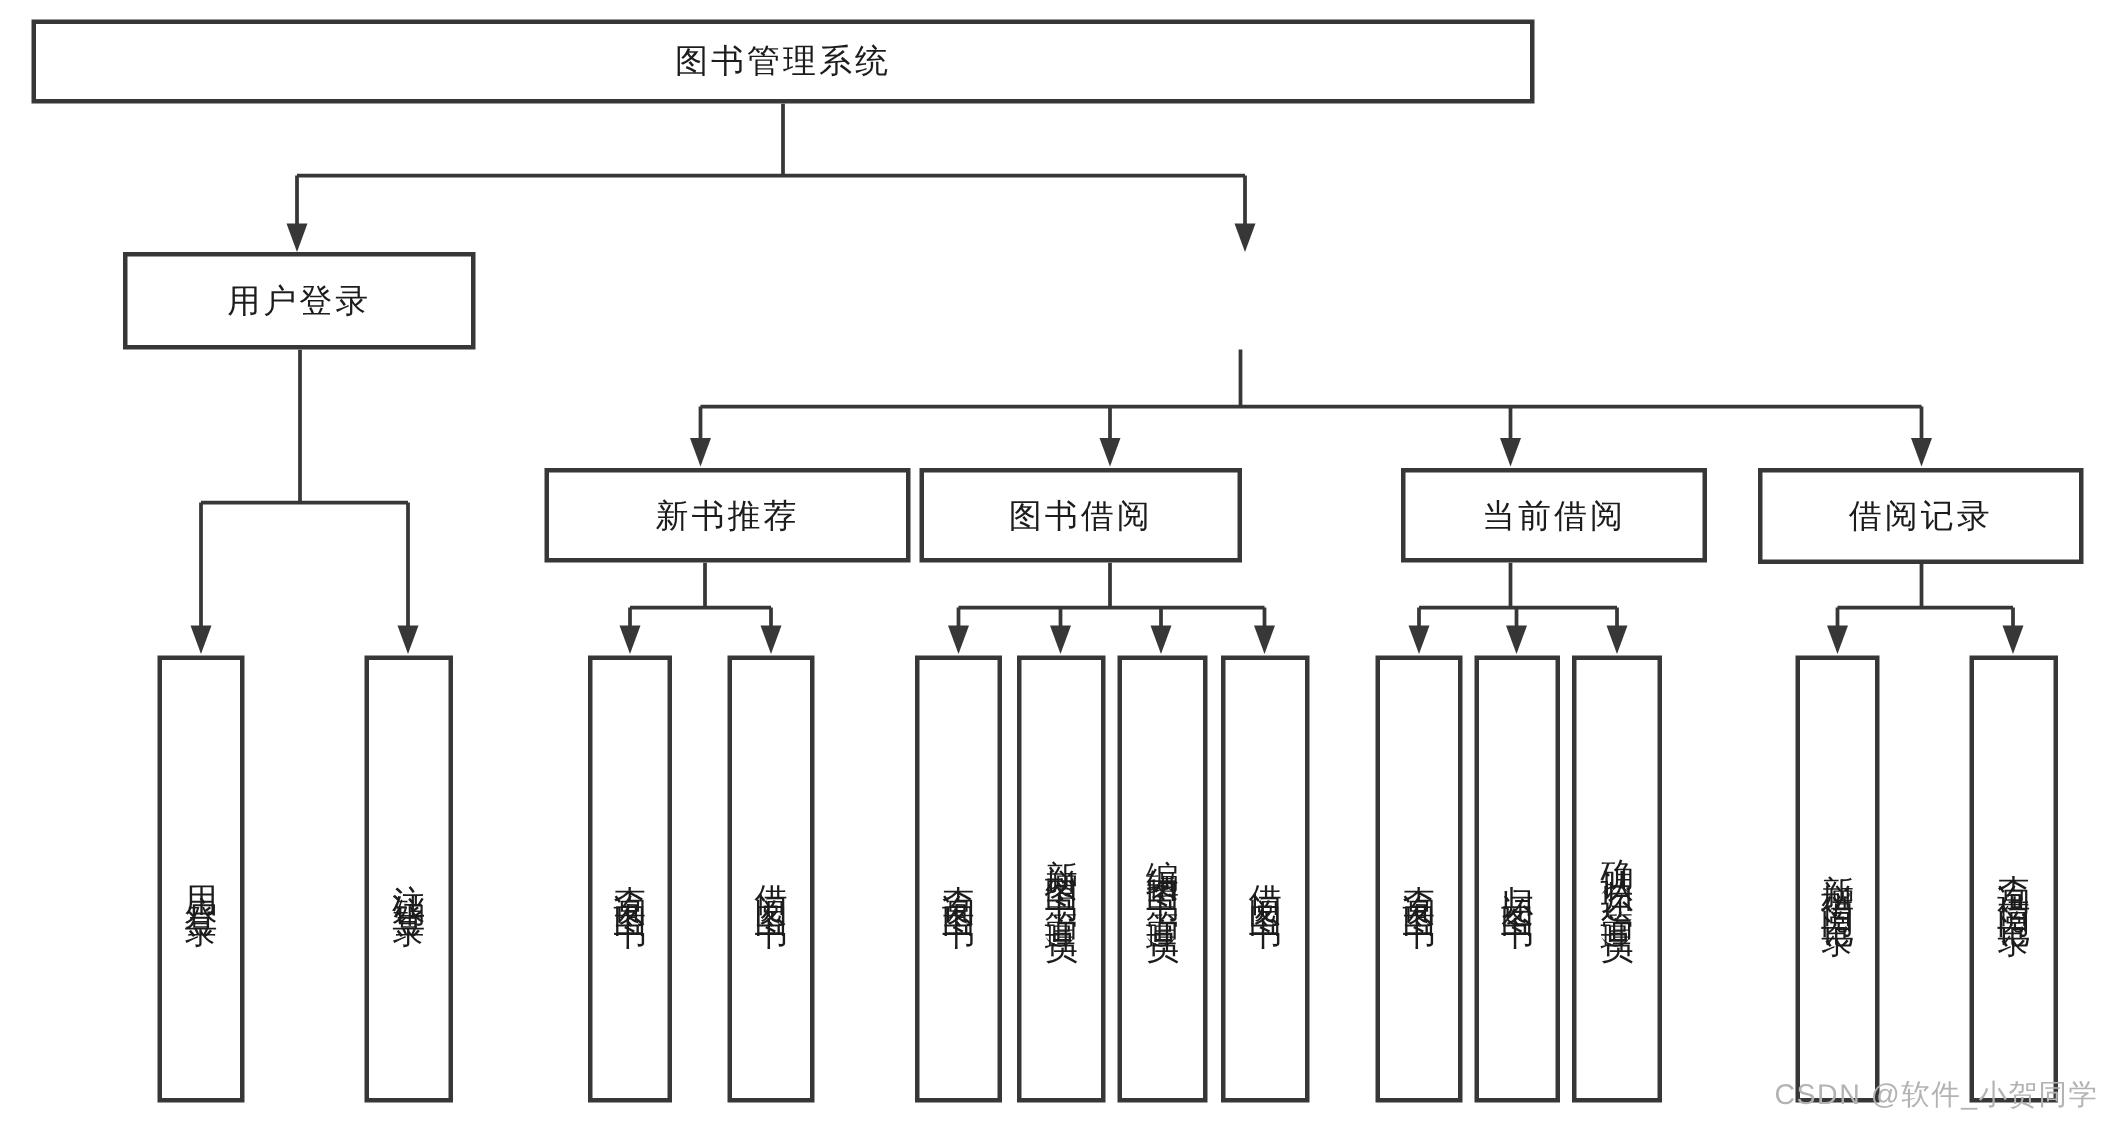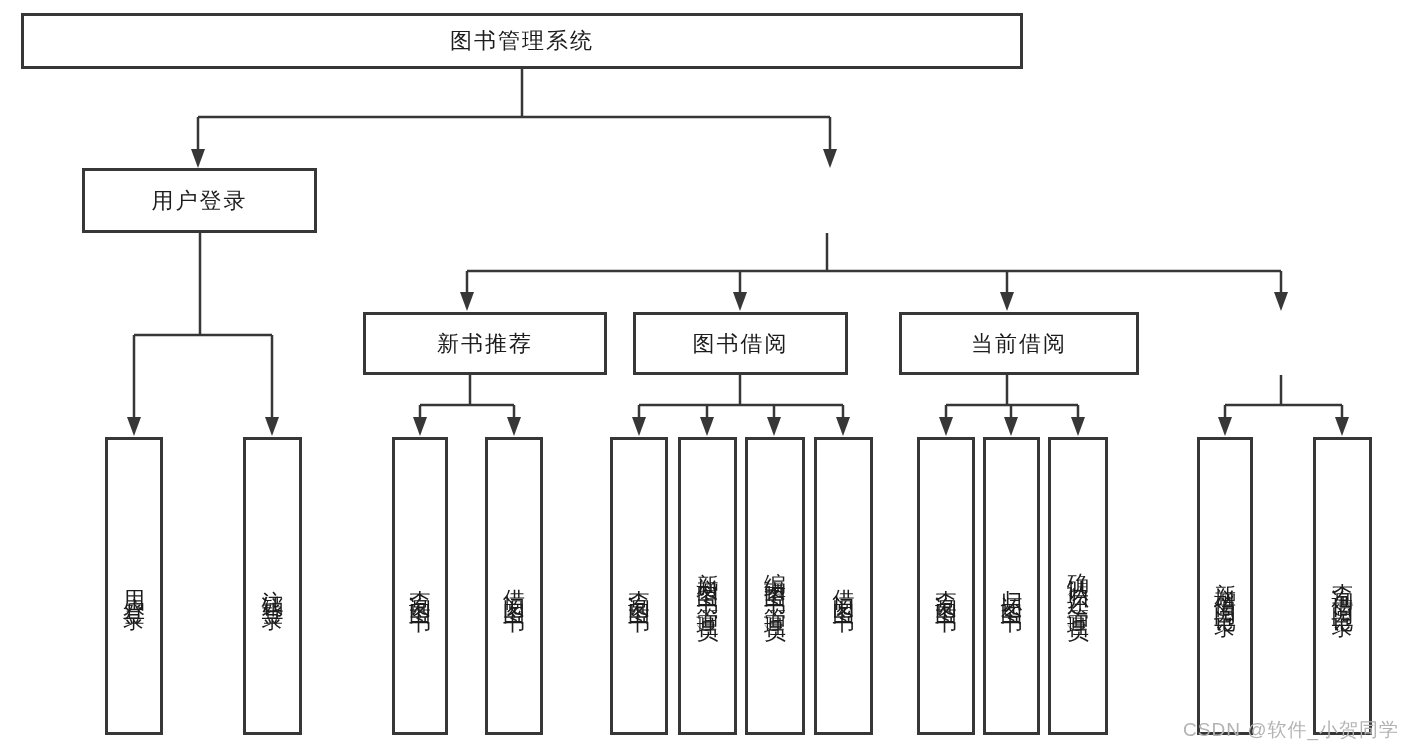--- a/index.html
+++ b/index.html
@@ -128,25 +128,28 @@
     <span>图书管理系统</span>
   </div>
 
   <div class="hbox" style="left:82px;top:168px;width:235px;height:65px">
     <span>用户登录</span>
   </div>
 
   <div class="hbox" style="left:363px;top:312px;width:244px;height:63px">
     <span>新书推荐</span>
   </div>
-  <div class="hbox" style="left:633px;top:312px;width:215px;height:63px">
+  <div class="hbox" style="left:613px;top:312px;width:215px;height:63px">
     <span>图书借阅</span>
   </div>
-  <div class="hbox" style="left:899px;top:312px;width:240px;height:63px">
+  <div class="hbox" style="left:934px;top:312px;width:204px;height:63px">
     <span>当前借阅</span>
+  </div>
+  <div class="hbox" style="left:1172px;top:312px;width:217px;height:64px">
+    <span>借阅记录</span>
   </div>
 
   <div class="vbox" style="left:105px;width:58px">
     <span class="vlabel">用户登录</span>
   </div>
   <div class="vbox" style="left:243px;width:59px">
     <span class="vlabel">注销登录</span>
   </div>
 
   <div class="vbox" style="left:392px;width:56px">

